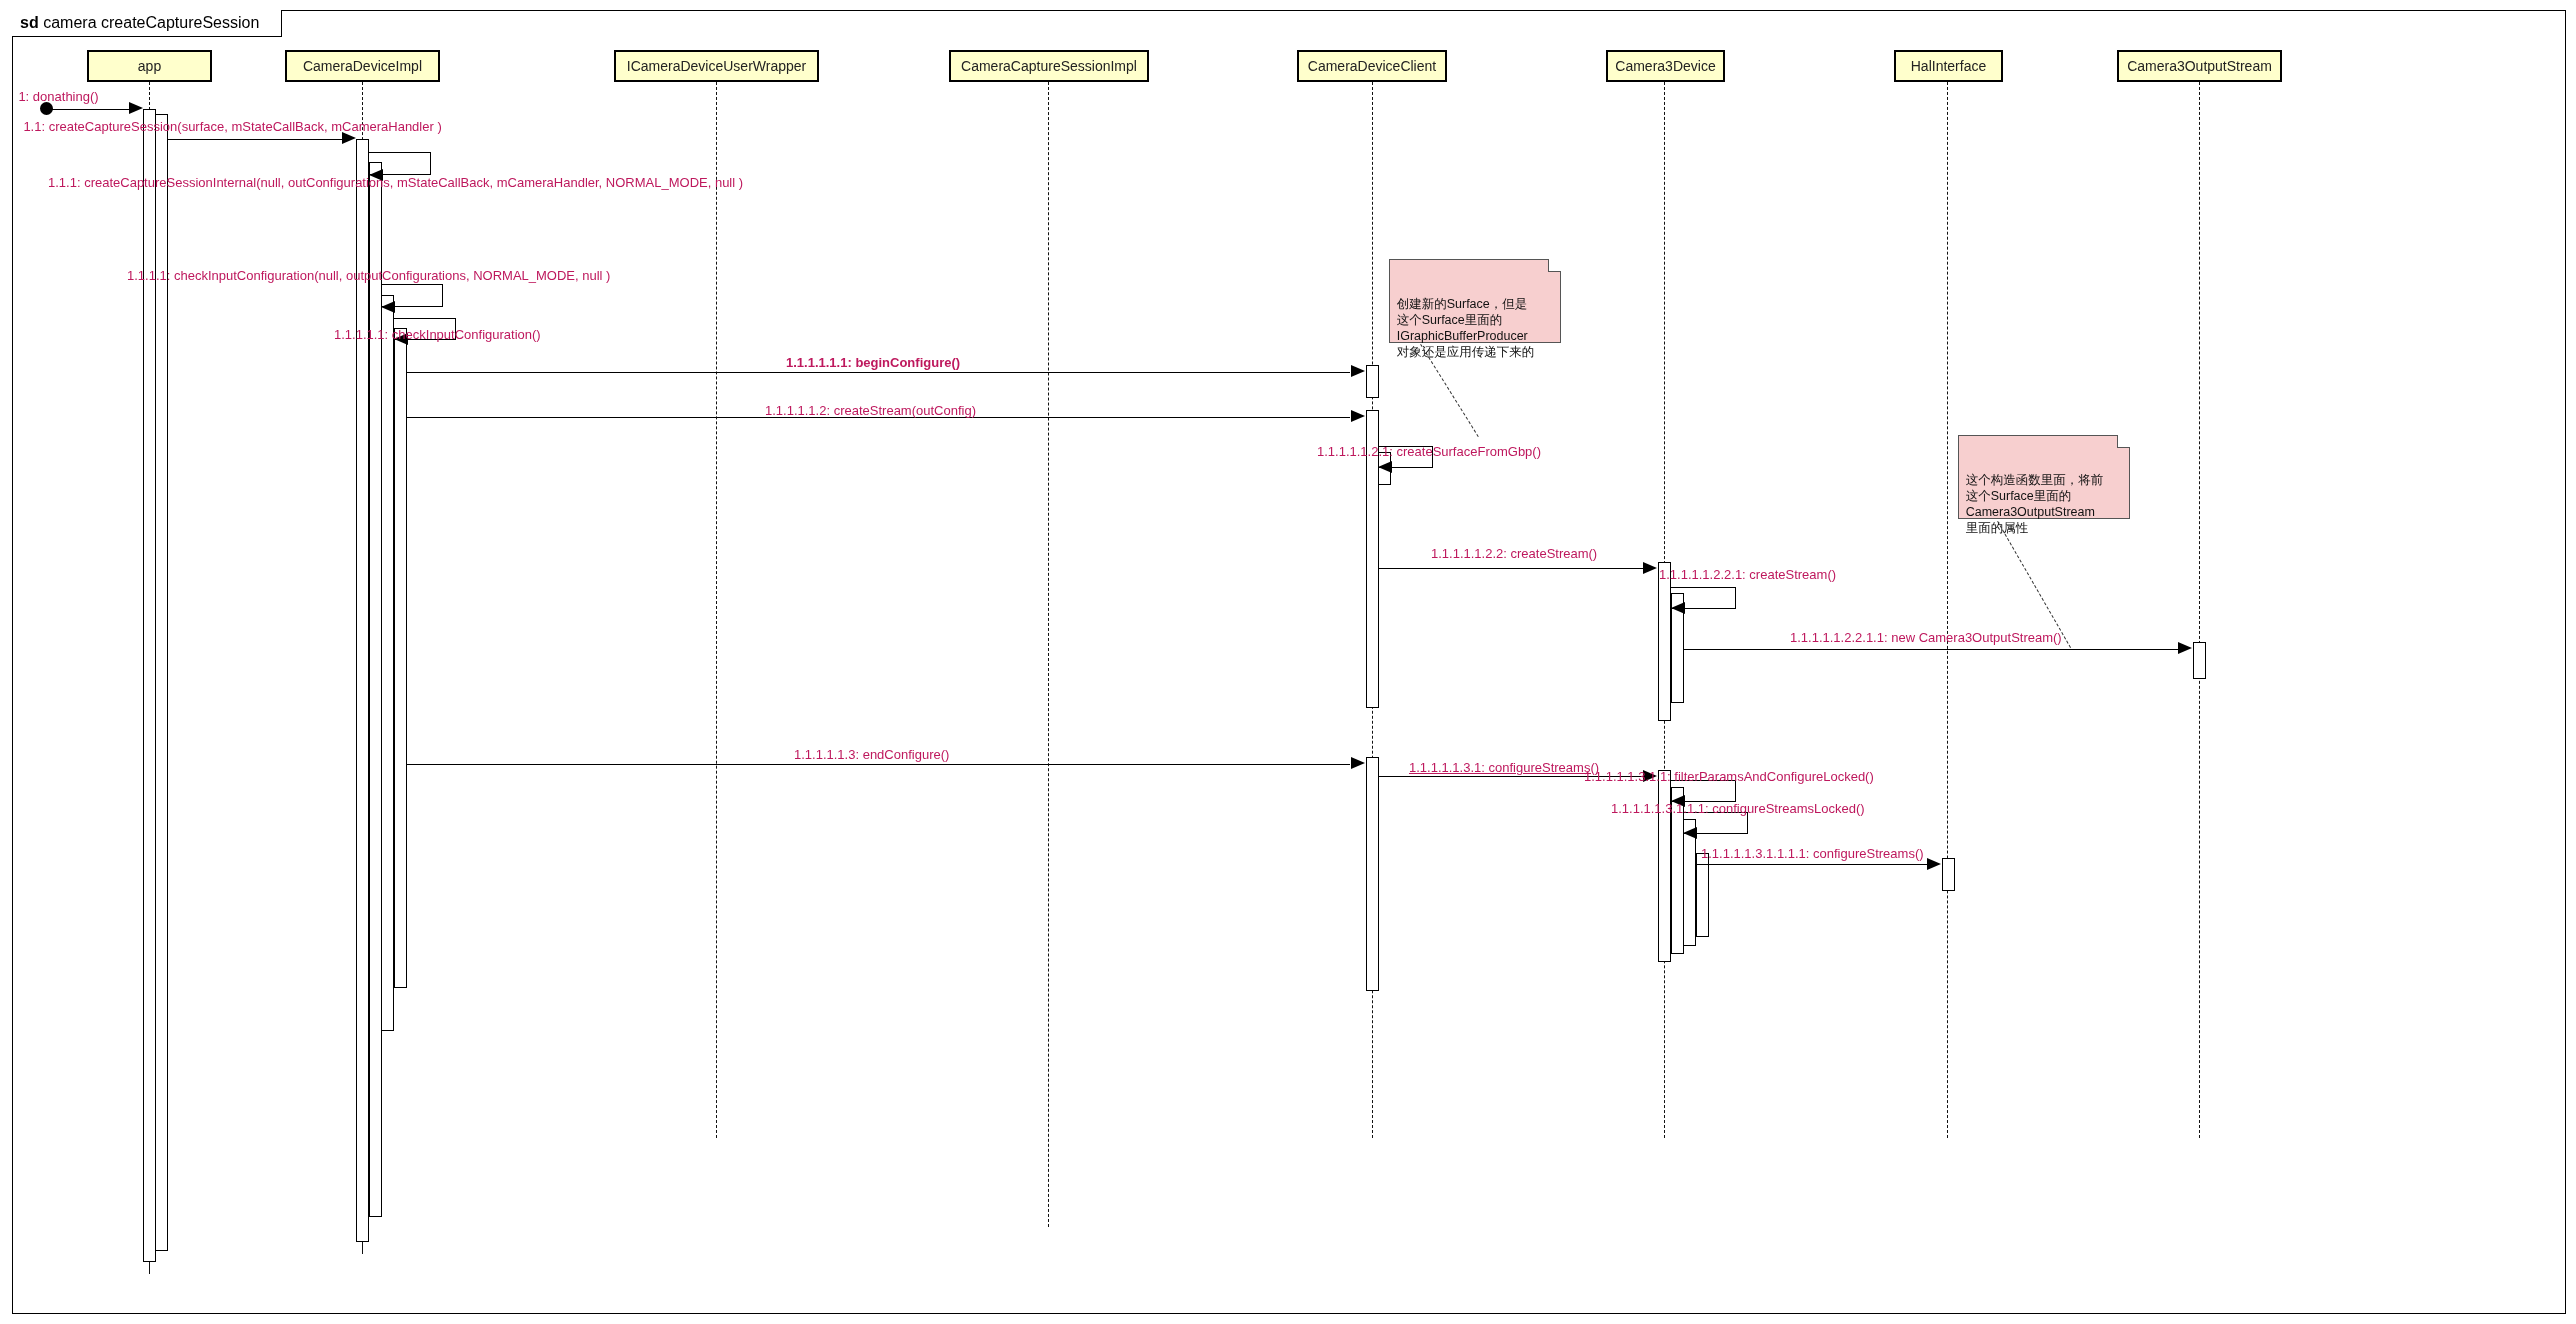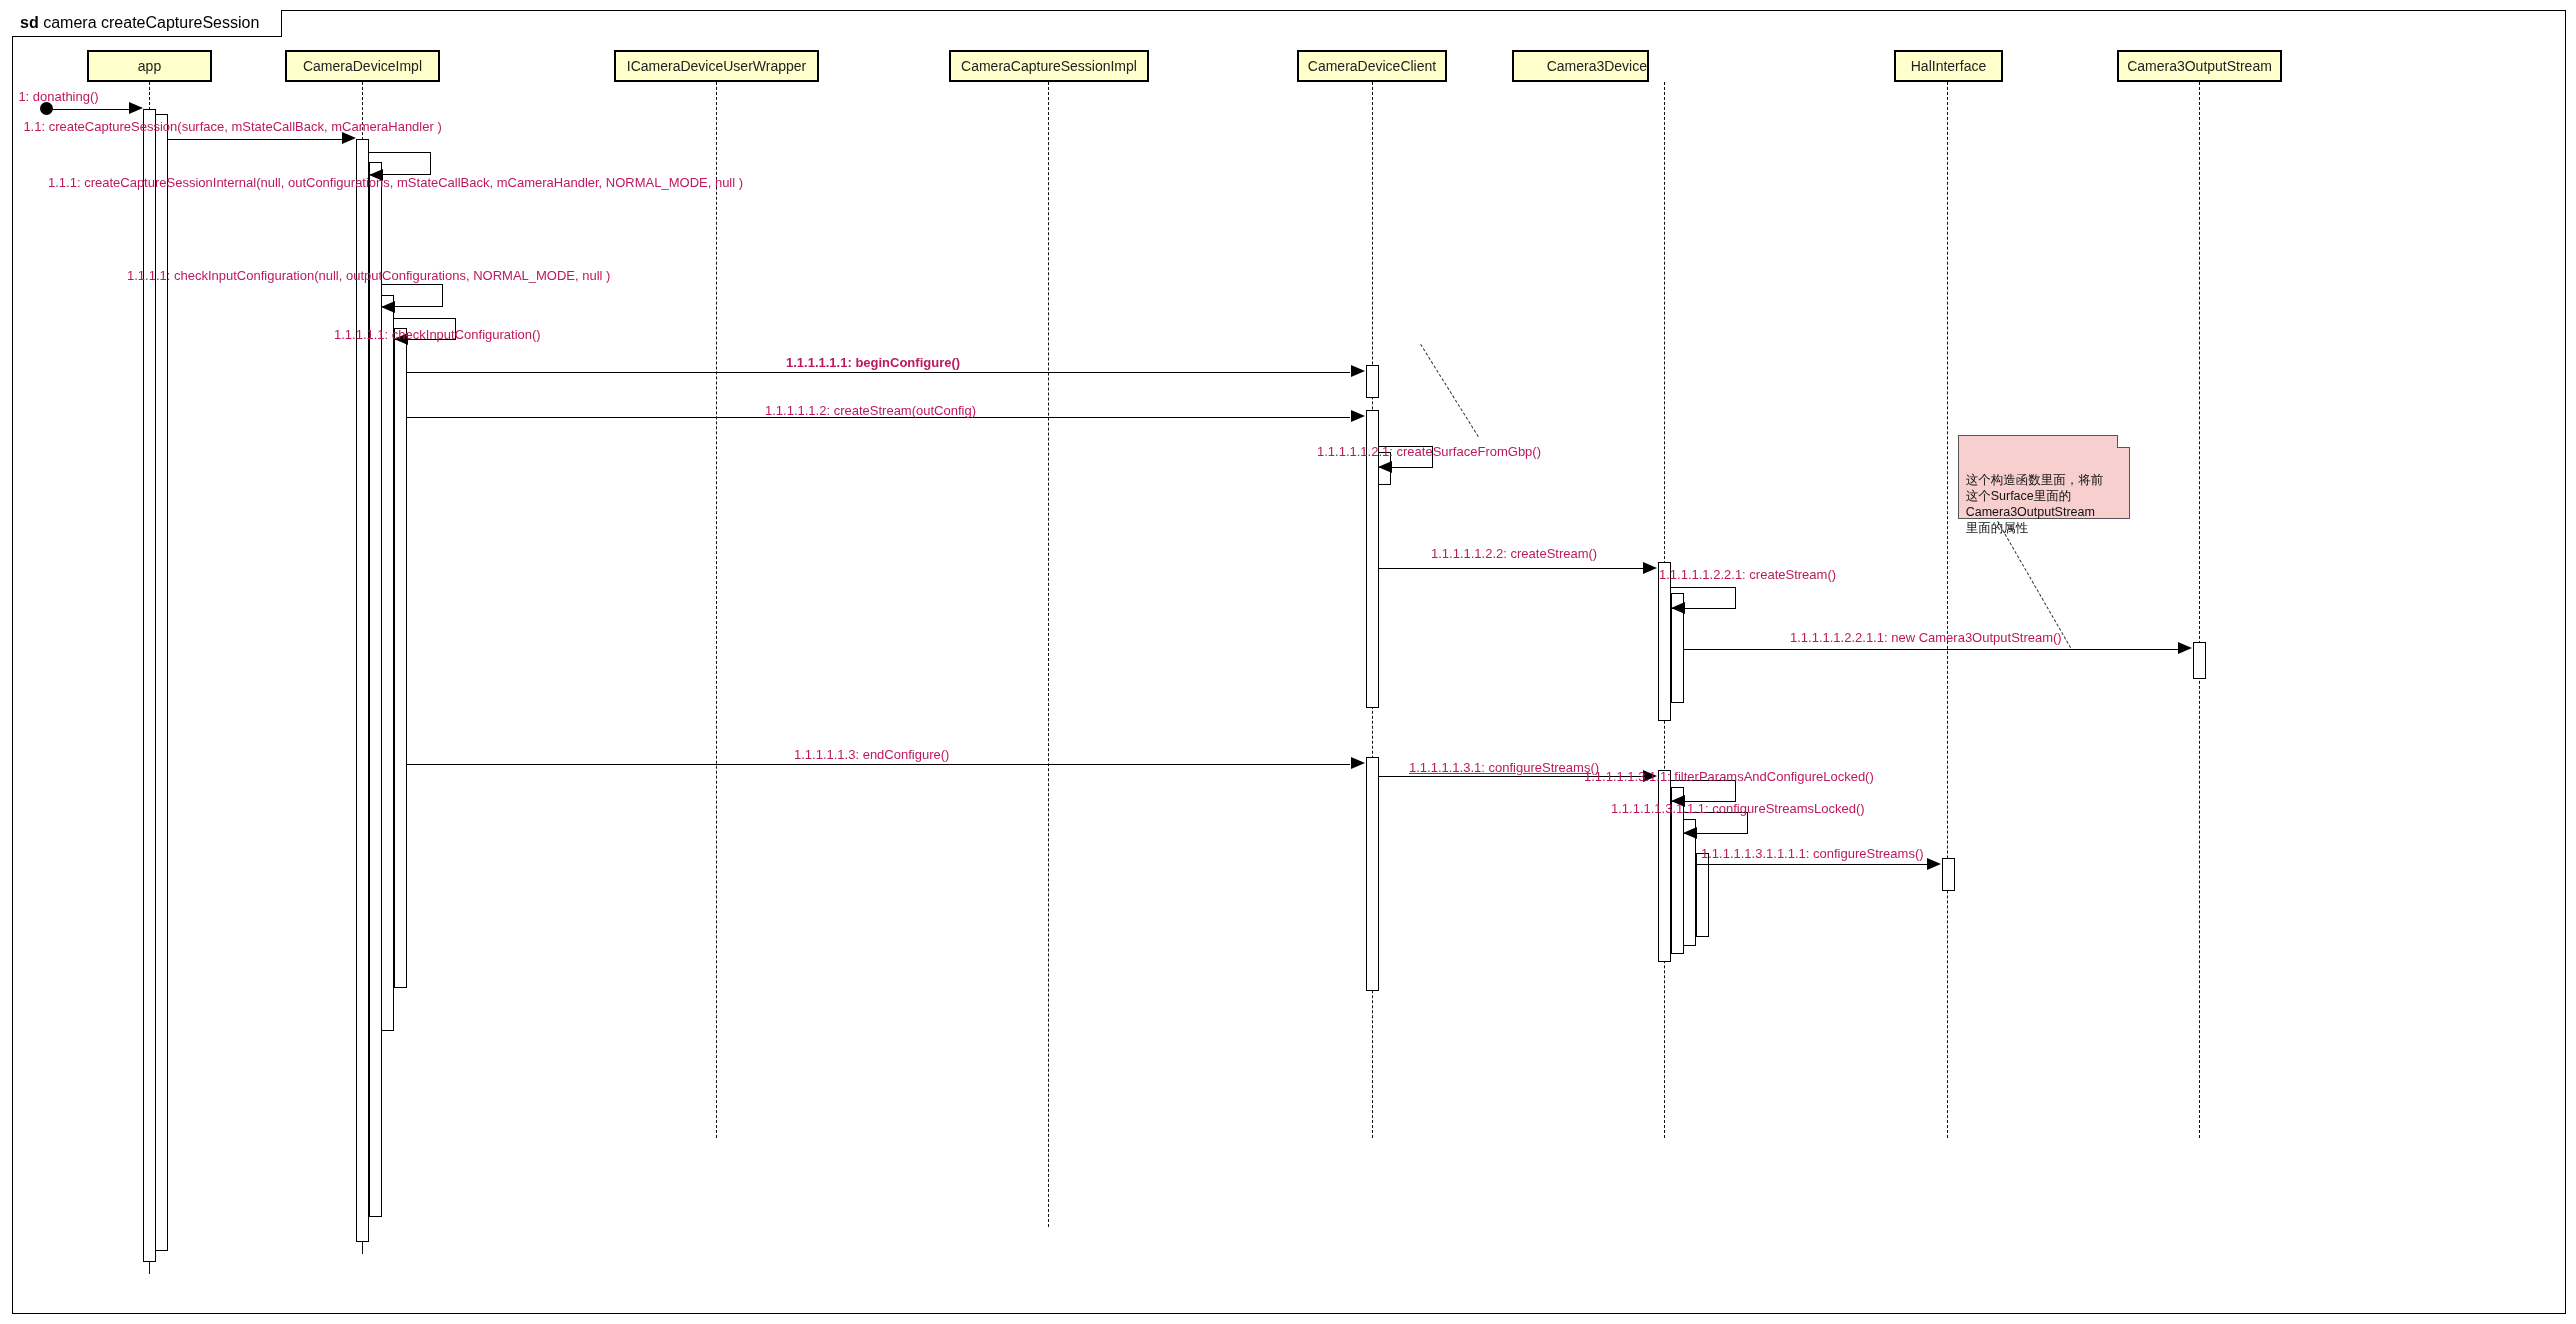--- a/index.html
+++ b/index.html
@@ -61,21 +61,21 @@
     </div>
 
   <div class="actor" style="left:949px;top:50px;width:200px;height:32px;">
     <span>CameraCaptureSessionImpl</span>
     </div>
 
   <div class="actor" style="left:1297px;top:50px;width:150px;height:32px;">
     <span>CameraDeviceClient</span>
     </div>
 
-  <div class="actor" style="left:1512px;top:50px;width:137px;height:32px;justify-content:flex-end;">
+  <div class="actor" style="left:1606px;top:50px;width:119px;height:32px;">
     <span>Camera3Device</span>
     </div>
 
   <div class="actor" style="left:1894px;top:50px;width:109px;height:32px;">
     <span>HalInterface</span>
     </div>
 
   <div class="actor" style="left:2117px;top:50px;width:165px;height:32px;">
     <span>Camera3OutputStream</span>
     </div>
@@ -174,20 +174,27 @@
   <div class="msglabel" style="left:1584px;top:770px;">1.1.1.1.1.3.1.1: filterParamsAndConfigureLocked()</div>
 
   <div class="selfbox" style="left:1683px;top:812px;width:65px;height:22px;"></div>
   <div class="arrowL" style="left:1683px;top:827px;"></div>
   <div class="msglabel" style="left:1611px;top:802px;">1.1.1.1.1.3.1.1.1: configureStreamsLocked()</div>
 
   <div class="msgline" style="left:1696px;top:864px;width:231px;"></div>
   <div class="arrowR" style="left:1927px;top:858px;"></div>
   <div class="msglabel" style="left:1701px;top:847px;">1.1.1.1.1.3.1.1.1.1: configureStreams()</div>
 
+  <div class="note" style="left:1389px;top:259px;width:172px;height:84px;">
+    <span class="dogear"></span>
+    <span>创建新的Surface，但是
+这个Surface里面的
+IGraphicBufferProducer
+对象还是应用传递下来的</span>
+  </div>
   <div class="noteline" style="left:1421px;top:344px;width:109px;transform:rotate(58deg);"></div>
 
   <div class="note" style="left:1958px;top:435px;width:172px;height:84px;">
     <span class="dogear"></span>
     <span>这个构造函数里面，将前
 这个Surface里面的
 Camera3OutputStream
 里面的属性</span>
   </div>
   <div class="noteline" style="left:1998px;top:521px;width:146px;transform:rotate(60deg);"></div>

